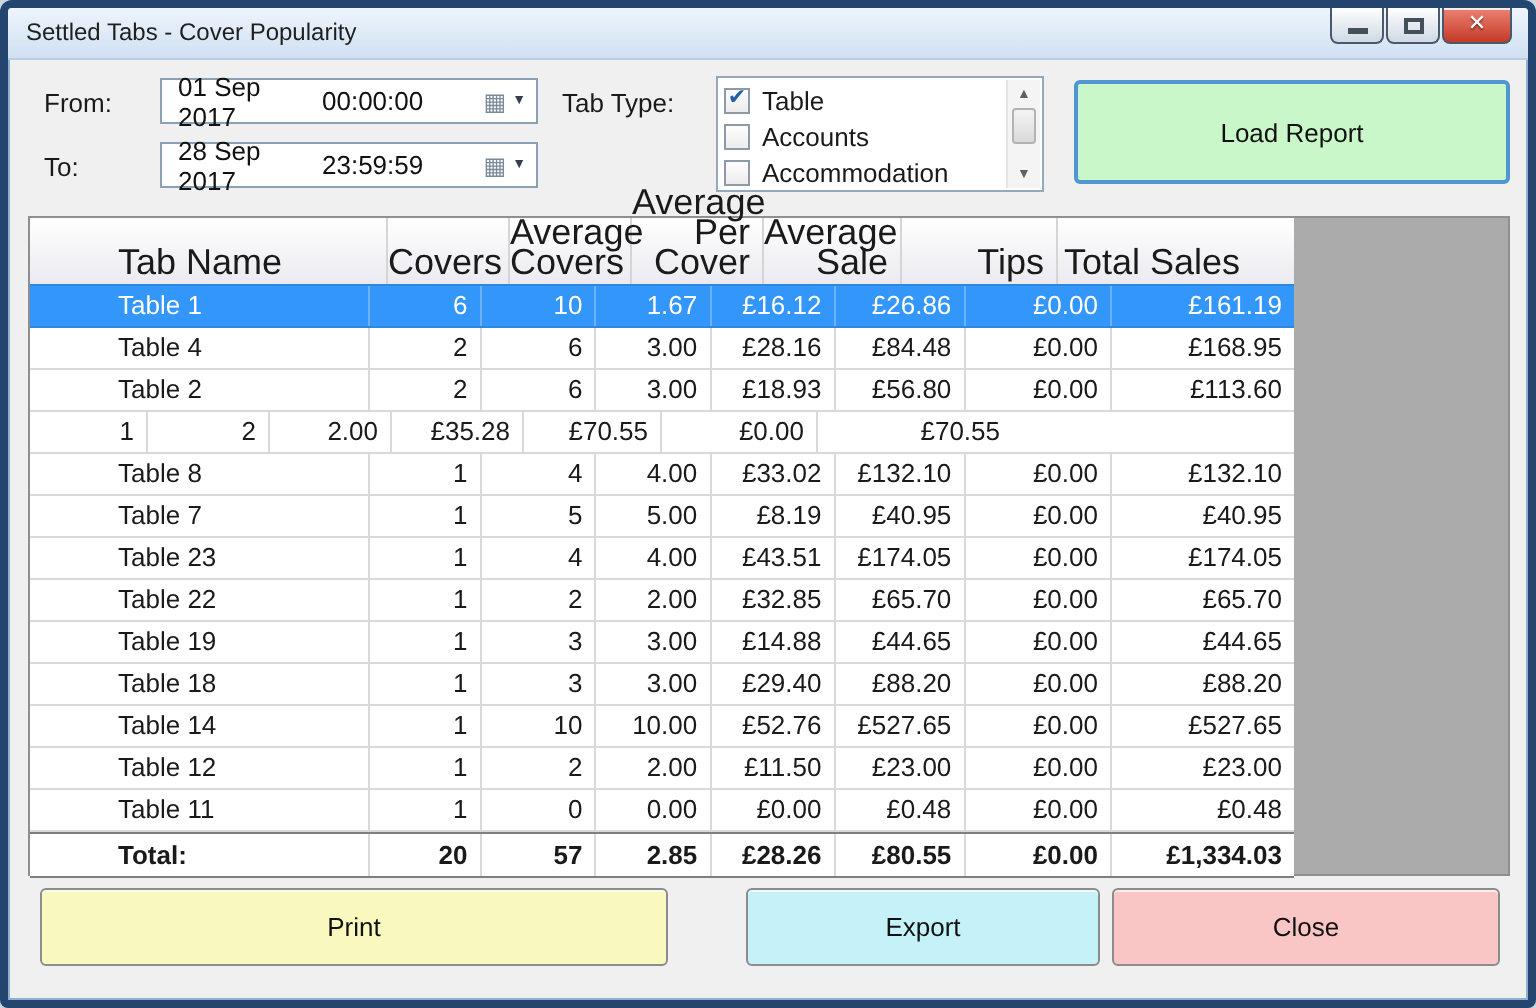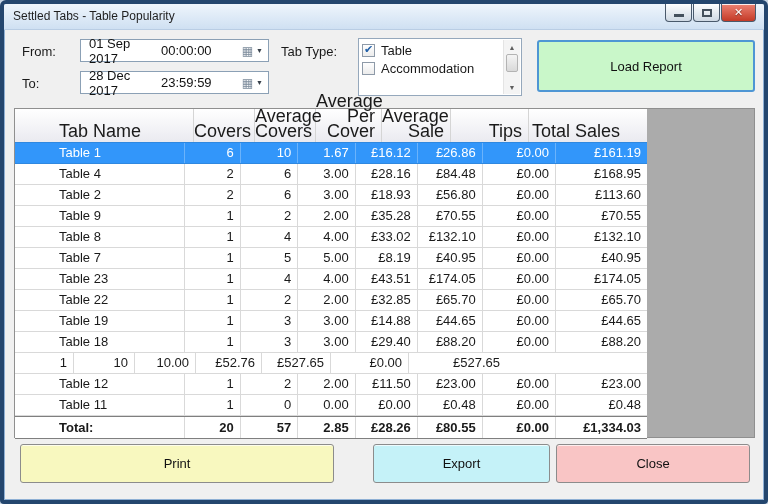--- a/index.html
+++ b/index.html
@@ -64,21 +64,21 @@
   .print{left:16px;width:314px;background:#f8f8bf;}
   .export{left:369px;width:177px;background:#c5f2f8;}
   .closebtn{left:552px;width:194px;background:#f9c5c5;}
 </style>
 </head>
 <body>
 
 <div class="window">
 
   <div class="titlebar">
-    <span class="title">Settled Tabs - Table Popularity</span>
+    <span class="title">Settled Tabs - Cover Popularity</span>
     <div class="winbtns">
       <div class="winbtn">
         <span class="minbar"></span>
       </div>
       <div class="winbtn">
         <span class="maxbox"></span>
       </div>
       <div class="winbtn close">
         <span class="closeglyph">✕</span>
       </div>
@@ -90,36 +90,40 @@
     <span class="d">01 Sep 2017</span>
     <span class="t">00:00:00</span>
     <span class="cal-btn">
       <span class="cal-glyph">▦</span>
       <span class="dd-glyph">▼</span>
     </span>
   </div>
 
   <span class="lbl" style="left:18px;top:72px;">To:</span>
   <div class="datefield" style="left:76px;top:67px;">
-    <span class="d">28 Dec 2017</span>
+    <span class="d">28 Sep 2017</span>
     <span class="t">23:59:59</span>
     <span class="cal-btn">
       <span class="cal-glyph">▦</span>
       <span class="dd-glyph">▼</span>
     </span>
   </div>
 
   <span class="lbl" style="left:277px;top:40px;">Tab Type:</span>
 
   <div class="listbox">
     <div class="tabtype-item checked">
       <span class="cb">
           <span class="checkmark">✔</span>
         </span>
       <span>Table</span>
+    </div>
+    <div class="tabtype-item">
+      <span class="cb"></span>
+      <span>Accounts</span>
     </div>
     <div class="tabtype-item">
       <span class="cb"></span>
       <span>Accommodation</span>
     </div>
     <div class="lb-scroll">
       <div class="lb-arrow">▲</div>
       <div class="lb-track">
         <div class="lb-thumb"></div>
       </div>
@@ -189,21 +193,20 @@
     <div class="c c0">Table 2</div>
     <div class="c c1">2</div>
     <div class="c c2">6</div>
     <div class="c c3">3.00</div>
     <div class="c c4">£18.93</div>
     <div class="c c5">£56.80</div>
     <div class="c c6">£0.00</div>
     <div class="c c7">£113.60</div>
   </div>
           <div class="trow">
-    <div class="c c0">Table 9</div>
     <div class="c c1">1</div>
     <div class="c c2">2</div>
     <div class="c c3">2.00</div>
     <div class="c c4">£35.28</div>
     <div class="c c5">£70.55</div>
     <div class="c c6">£0.00</div>
     <div class="c c7">£70.55</div>
   </div>
           <div class="trow">
     <div class="c c0">Table 8</div>
@@ -259,20 +262,21 @@
     <div class="c c0">Table 18</div>
     <div class="c c1">1</div>
     <div class="c c2">3</div>
     <div class="c c3">3.00</div>
     <div class="c c4">£29.40</div>
     <div class="c c5">£88.20</div>
     <div class="c c6">£0.00</div>
     <div class="c c7">£88.20</div>
   </div>
           <div class="trow">
+    <div class="c c0">Table 14</div>
     <div class="c c1">1</div>
     <div class="c c2">10</div>
     <div class="c c3">10.00</div>
     <div class="c c4">£52.76</div>
     <div class="c c5">£527.65</div>
     <div class="c c6">£0.00</div>
     <div class="c c7">£527.65</div>
   </div>
           <div class="trow">
     <div class="c c0">Table 12</div>

